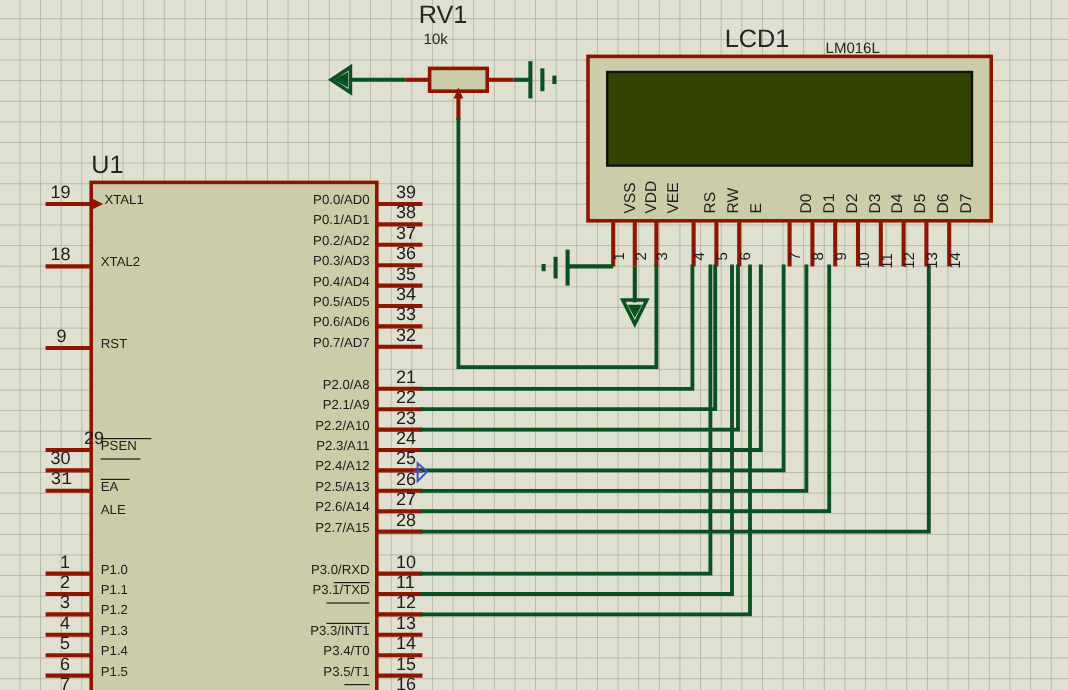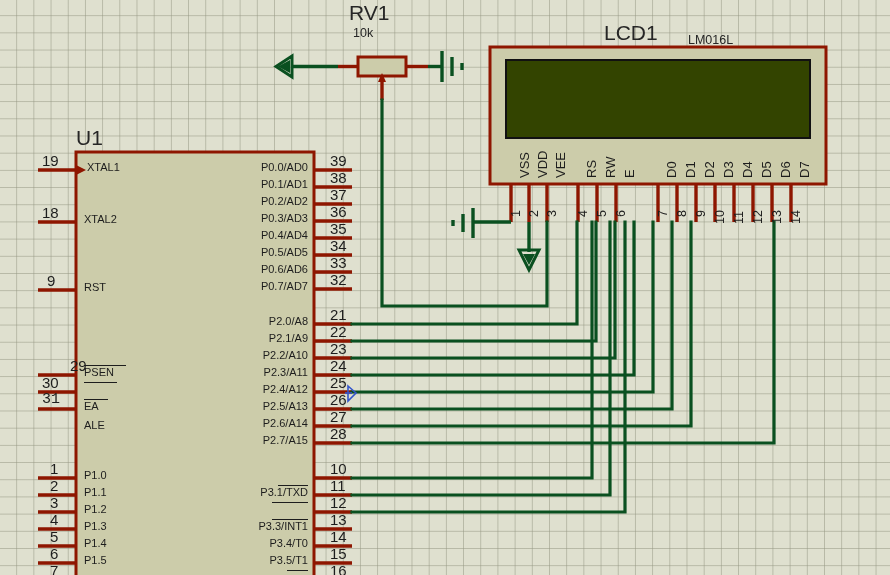--- a/index.html
+++ b/index.html
@@ -233,20 +233,21 @@
 
     <div class="lbl pinname r" style="left:188px;top:315px;width:120px;">P2.0/A8</div>
     <div class="lbl pinname r" style="left:188px;top:332px;width:120px;">P2.1/A9</div>
     <div class="lbl pinname r" style="left:188px;top:349px;width:120px;">P2.2/A10</div>
     <div class="lbl pinname r" style="left:188px;top:366px;width:120px;">P2.3/A11</div>
     <div class="lbl pinname r" style="left:188px;top:383px;width:120px;">P2.4/A12</div>
     <div class="lbl pinname r" style="left:188px;top:400px;width:120px;">P2.5/A13</div>
     <div class="lbl pinname r" style="left:188px;top:417px;width:120px;">P2.6/A14</div>
     <div class="lbl pinname r" style="left:188px;top:434px;width:120px;">P2.7/A15</div>
 
+    <div class="lbl pinname r" style="left:178px;top:469px;width:130px;">P3.0/RXD</div>
     <div class="lbl pinname r" style="left:178px;top:486px;width:130px;">P3.1/TXD</div>
     <div class="lbl pinname r" style="left:178px;top:520px;width:130px;">P3.3/INT1</div>
     <div class="lbl pinname r" style="left:178px;top:537px;width:130px;">P3.4/T0</div>
     <div class="lbl pinname r" style="left:178px;top:554px;width:130px;">P3.5/T1</div>
 
     <div class="bar" style="left:278px;top:485px;width:30px;"></div>
     <div class="bar" style="left:272px;top:502px;width:36px;"></div>
     <div class="bar" style="left:272px;top:519px;width:36px;"></div>
     <div class="bar" style="left:287px;top:570px;width:21px;"></div>
 

